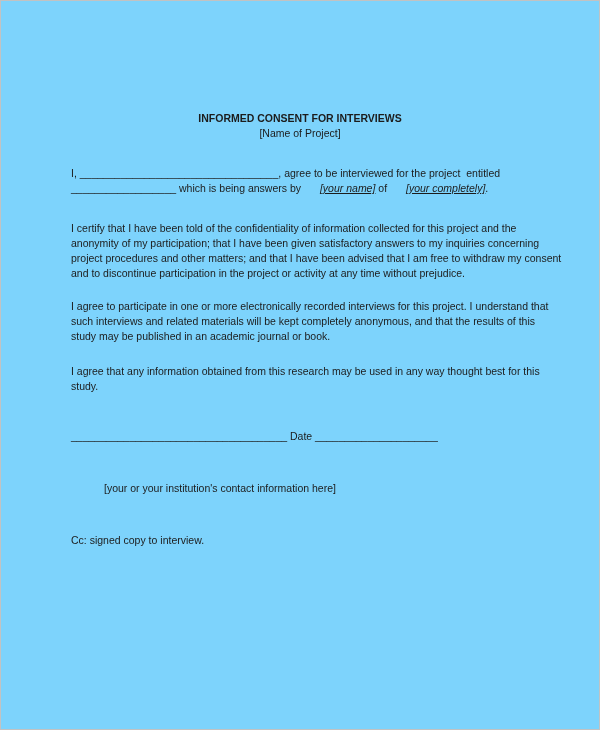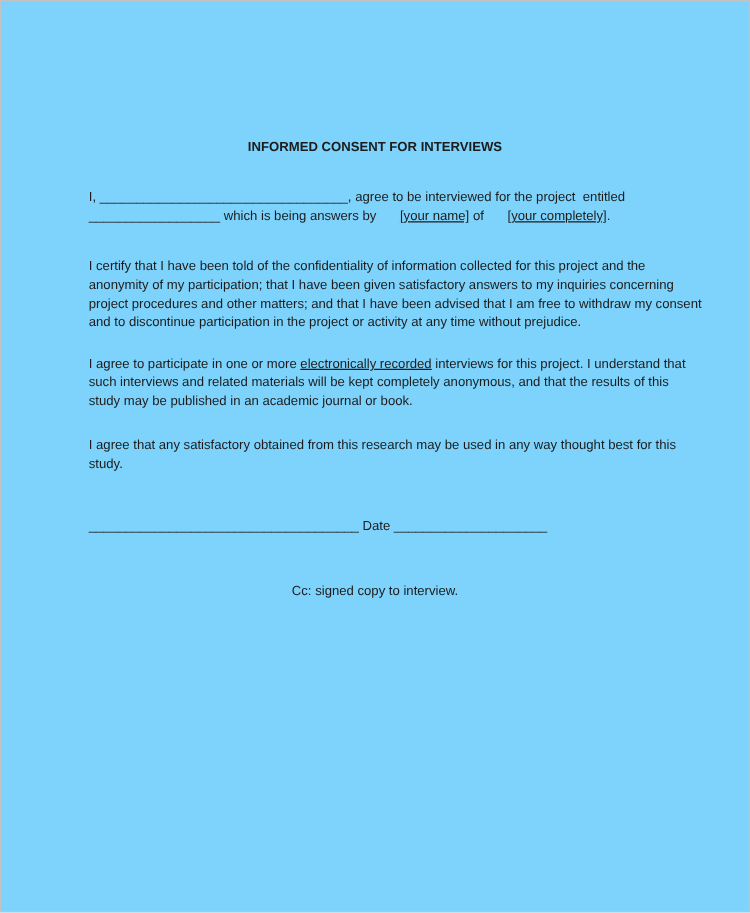--- a/index.html
+++ b/index.html
@@ -22,48 +22,50 @@
   .pre { white-space: pre; }
   .title-line { white-space: normal; }
   .intro { margin-top: 25px; }
   .para1 { margin-top: 25px; }
   .para2 { margin-top: 18px; }
   .para3 { margin-top: 20px; }
   .sig-line { margin-top: 35px; }
   .sig-caption { margin-top: 0; }
   .note { margin-top: 37px; font-style: italic; }
   .contact-line { padding-left: 33px; font-style: normal; }
-  .cc { margin-top: 37px; text-align: center; }
-  .u { text-decoration: underline; }
-  .iu { text-decoration: underline; padding-left: 16px; }
+  .cc { margin-top: 37px; }
+  .u { }
+  .iu { font-style: italic; text-decoration: underline; padding-left: 16px; }
 </style>
 </head>
 <body>
 
 <div class="page">
 
   <div class="center bold title-line">INFORMED CONSENT FOR INTERVIEWS</div>
 
+  <div class="center title-line">[Name of Project]</div>
 
   <div class="intro pre"><span>I, __________________________________, agree to be interviewed for the project  entitled
 __________________ which is being answers by </span><span class="iu">[your name]</span><span> of </span><span class="iu">[your completely]</span><span>.</span></div>
 
   <div class="para1 pre">I certify that I have been told of the confidentiality of information collected for this project and the
 anonymity of my participation; that I have been given satisfactory answers to my inquiries concerning
 project procedures and other matters; and that I have been advised that I am free to withdraw my consent
 and to discontinue participation in the project or activity at any time without prejudice.</div>
 
   <div class="para2 pre"><span>I agree to participate in one or more </span><span class="u">electronically recorded</span><span> interviews for this project. I understand that
 such interviews and related materials will be kept completely anonymous, and that the results of this
 study may be published in an academic journal or book.</span></div>
 
-  <div class="para3 pre">I agree that any satisfactory obtained from this research may be used in any way thought best for this
+  <div class="para3 pre">I agree that any information obtained from this research may be used in any way thought best for this
 study.</div>
 
   <div class="sig-line pre"><span>_____________________________________</span><span> Date </span><span>_____________________</span></div>
 
 
   <div class="note">
+    <div class="contact-line pre">[your or your institution's contact information here]</div>
   </div>
 
   <div class="cc pre">Cc: signed copy to interview.</div>
 
 </div>
 
 </body></html>

